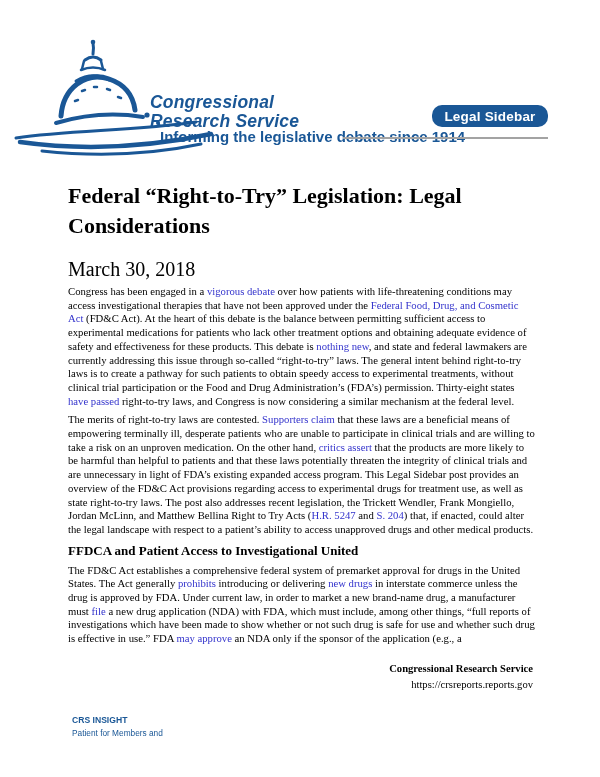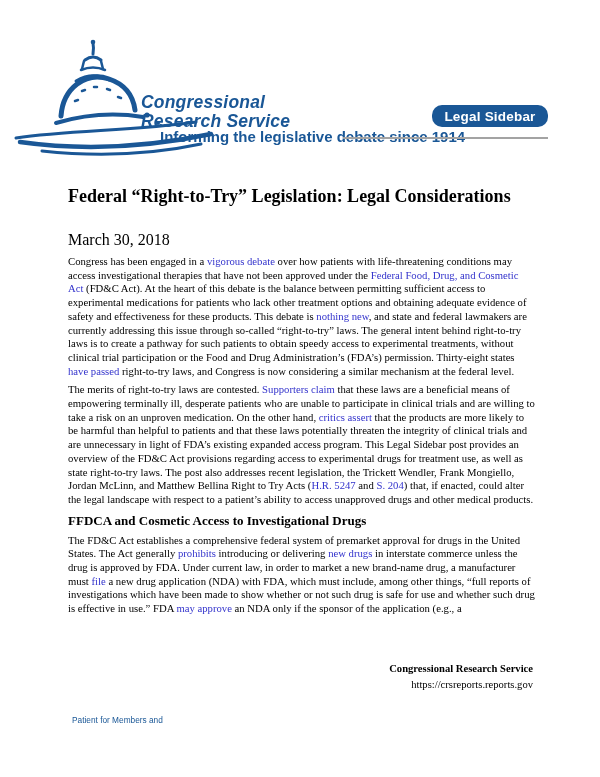--- a/index.html
+++ b/index.html
@@ -1,32 +1,32 @@
 <!DOCTYPE html>
 <html><head>
 <meta charset="utf-8">
 <style>
   html,body{margin:0;padding:0;background:#ffffff;}
   .page{position:relative;width:600px;height:777px;background:#ffffff;overflow:hidden;
         font-family:"Liberation Serif", serif;color:#000;}
   
   .logo-art{position:absolute;left:14px;top:38px;width:206px;height:120px;}
-  .org-name{position:absolute;left:141px;top:93px;color:#1A5796;
+  .org-name{position:absolute;left:150px;top:93px;color:#1A5796;
             font-family:"Liberation Sans", sans-serif;font-weight:bold;font-style:italic;
             font-size:17.5px;line-height:18.5px;letter-spacing:.2px;}
   .tagline{position:absolute;left:160px;top:128px;color:#1A5796;
            font-family:"Liberation Sans", sans-serif;font-weight:600;font-size:15px;text-align:right;}
   .badge{position:absolute;left:432px;top:105px;width:116px;height:22px;background:#1A5796;
          color:#fff;font-family:"Liberation Sans", sans-serif;font-weight:bold;font-size:13.5px;
          display:flex;align-items:center;justify-content:center;letter-spacing:.2px;border-radius:10px;}
   .head-rule{position:absolute;left:343px;top:137px;width:205px;height:2px;background:#A3A3A3;}
   
   .content{position:absolute;left:68px;top:181px;width:467px;}
-  .doc-title{font-size:18px;font-weight:bold;line-height:30px;margin:0;}
-  .doc-date{font-size:16px;line-height:19px;margin-top:19px;}
+  .doc-title{font-size:22px;font-weight:bold;line-height:30px;margin:0;}
+  .doc-date{font-size:20px;line-height:19px;margin-top:19px;}
   .content p{font-size:10.7px;line-height:13.7px;margin:5px 0 0 0;text-align:left;}
   .content p.first{margin-top:6px;}
   .section-heading{font-size:13px;font-weight:bold;line-height:16px;margin-top:6px;}
   .lnk{color:#3333CC;text-decoration:none;cursor:pointer;}
   
   .footer-right{position:absolute;right:67px;top:661px;text-align:right;font-size:10.6px;line-height:16px;}
   .footer-right .org{font-weight:bold;margin-left:35px;}
   .footer-left{position:absolute;left:72px;top:714px;width:470px;color:#1A5796;
                font-family:"Liberation Sans", sans-serif;font-size:8.3px;line-height:12.5px;}
   .footer-left .insight{font-weight:bold;font-size:8.6px;}
@@ -64,26 +64,27 @@
   <div class="tagline">Informing the legislative debate since 1914</div>
 
   <div class="badge">Legal Sidebar</div>
   <div class="head-rule"></div>
 
   <div class="content">
     <h1 class="doc-title">Federal “Right-to-Try” Legislation: Legal Considerations</h1>
     <div class="doc-date">March 30, 2018</div>
     <p class="first"><span>Congress has been engaged in a </span><a href="#" class="lnk">vigorous debate</a><span> over how patients with life-threatening conditions may access investigational therapies that have not been approved under the </span><a href="#" class="lnk">Federal Food, Drug, and Cosmetic Act</a><span> (FD&amp;C Act). At the heart of this debate is the balance between permitting sufficient access to experimental medications for patients who lack other treatment options and obtaining adequate evidence of safety and effectiveness for these products. This debate is </span><a href="#" class="lnk">nothing new</a><span>, and state and federal lawmakers are currently addressing this issue through so-called “right-to-try” laws. The general intent behind right-to-try laws is to create a pathway for such patients to obtain speedy access to experimental treatments, without clinical trial participation or the Food and Drug Administration’s (FDA’s) permission. Thirty-eight states </span><a href="#" class="lnk">have passed</a><span> right-to-try laws, and Congress is now considering a similar mechanism at the federal level.</span></p>
     <p><span>The merits of right-to-try laws are contested. </span><a href="#" class="lnk">Supporters claim</a><span> that these laws are a beneficial means of empowering terminally ill, desperate patients who are unable to participate in clinical trials and are willing to take a risk on an unproven medication. On the other hand, </span><a href="#" class="lnk">critics assert</a><span> that the products are more likely to be harmful than helpful to patients and that these laws potentially threaten the integrity of clinical trials and are unnecessary in light of FDA’s existing expanded access program. This Legal Sidebar post provides an overview of the FD&amp;C Act provisions regarding access to experimental drugs for treatment use, as well as state right-to-try laws. The post also addresses recent legislation, the Trickett Wendler, Frank Mongiello, Jordan McLinn, and Matthew Bellina Right to Try Acts (</span><a href="#" class="lnk">H.R. 5247</a><span> and </span><a href="#" class="lnk">S. 204</a><span>) that, if enacted, could alter the legal landscape with respect to a patient’s ability to access unapproved drugs and other medical products.</span></p>
-    <div class="section-heading">FFDCA and Cosmetic Access to Investigational Drugs</div>
+    <div class="section-heading">FFDCA and Patient Access to Investigational United</div>
     <p><span>The FD&amp;C Act establishes a comprehensive federal system of premarket approval for drugs in the United States. The Act generally </span><a href="#" class="lnk">prohibits</a><span> introducing or delivering </span><a href="#" class="lnk">new drugs</a><span> in interstate commerce unless the drug is approved by FDA.  Under current law, in order to market a new brand-name drug, a manufacturer must </span><a href="#" class="lnk">file</a><span> a new drug application (NDA) with FDA, which must include, among other things, “full reports of investigations which have been made to show whether or not such drug is safe for use and whether such drug is effective in use.”  FDA </span><a href="#" class="lnk">may approve</a><span> an NDA only if the sponsor of the application (e.g., a</span></p>
   </div>
 
   <div class="footer-right">
     <div class="org">Congressional Research Service</div>
     <div>https://crsreports.reports.gov</div>
   </div>
 
   <div class="footer-left">
+    <div class="insight">CRS INSIGHT</div>
     <div>Patient for Members and</div>
   </div>
 
 </div>
 
 </body></html>

